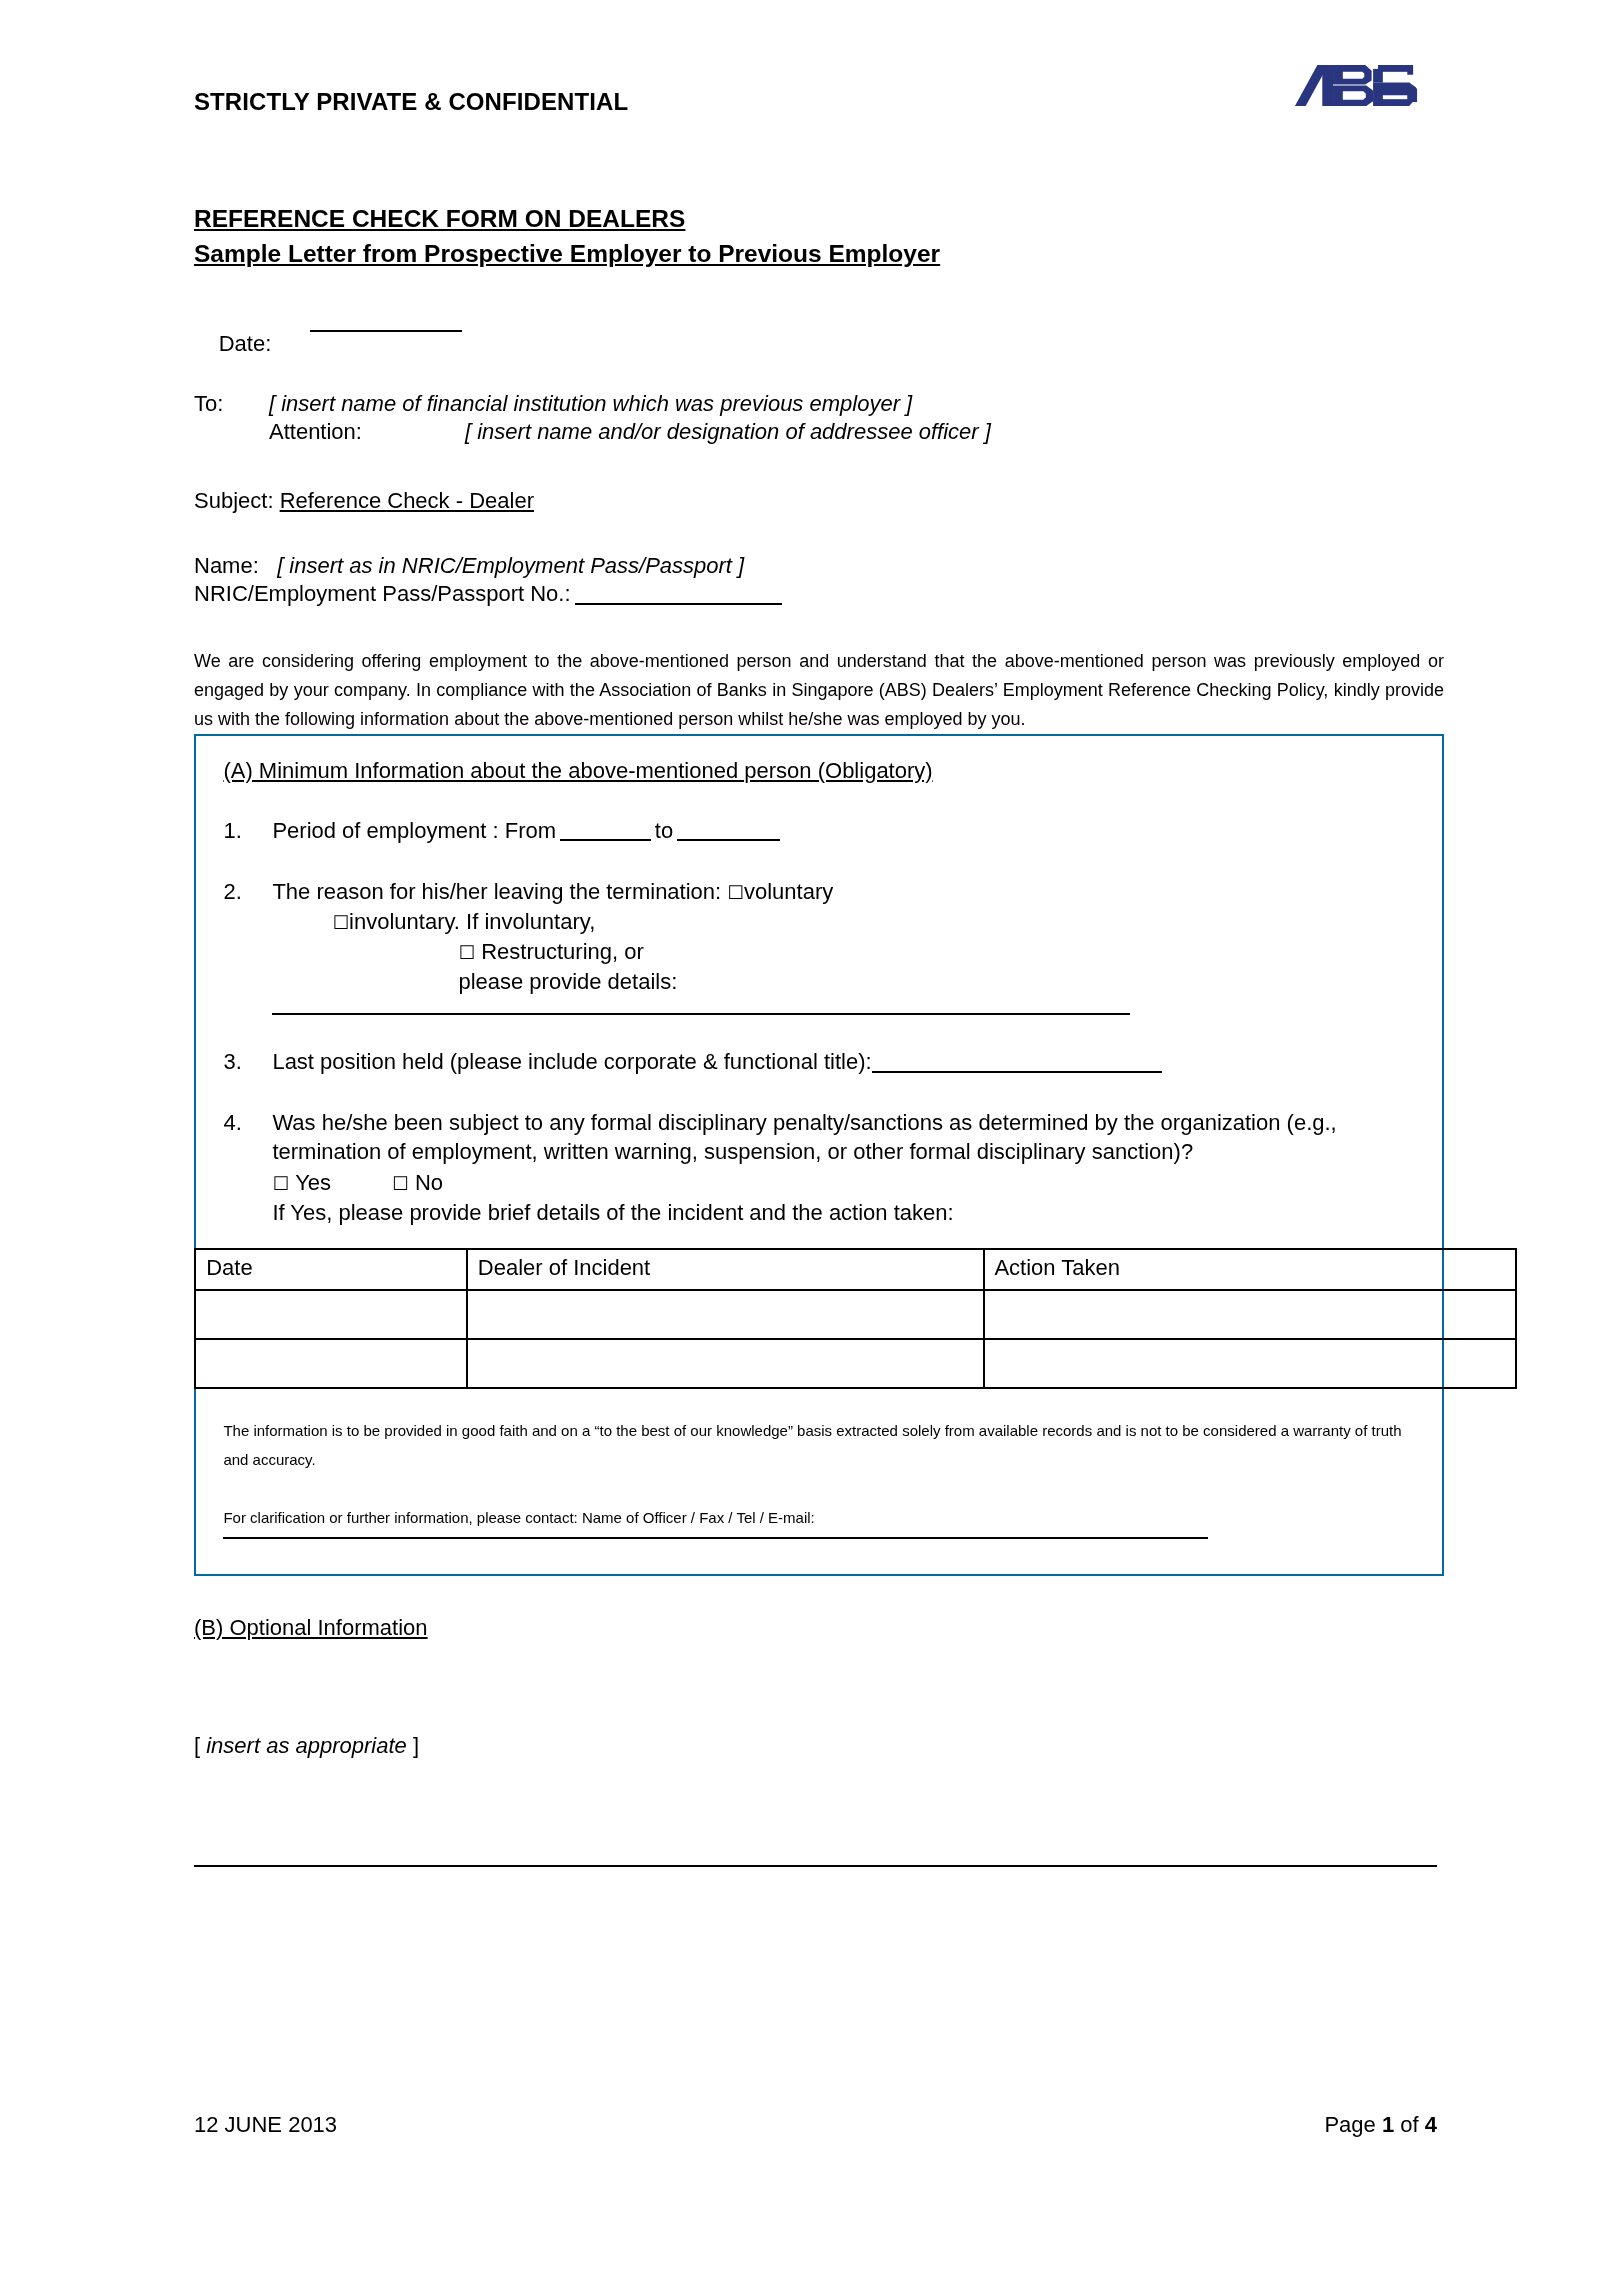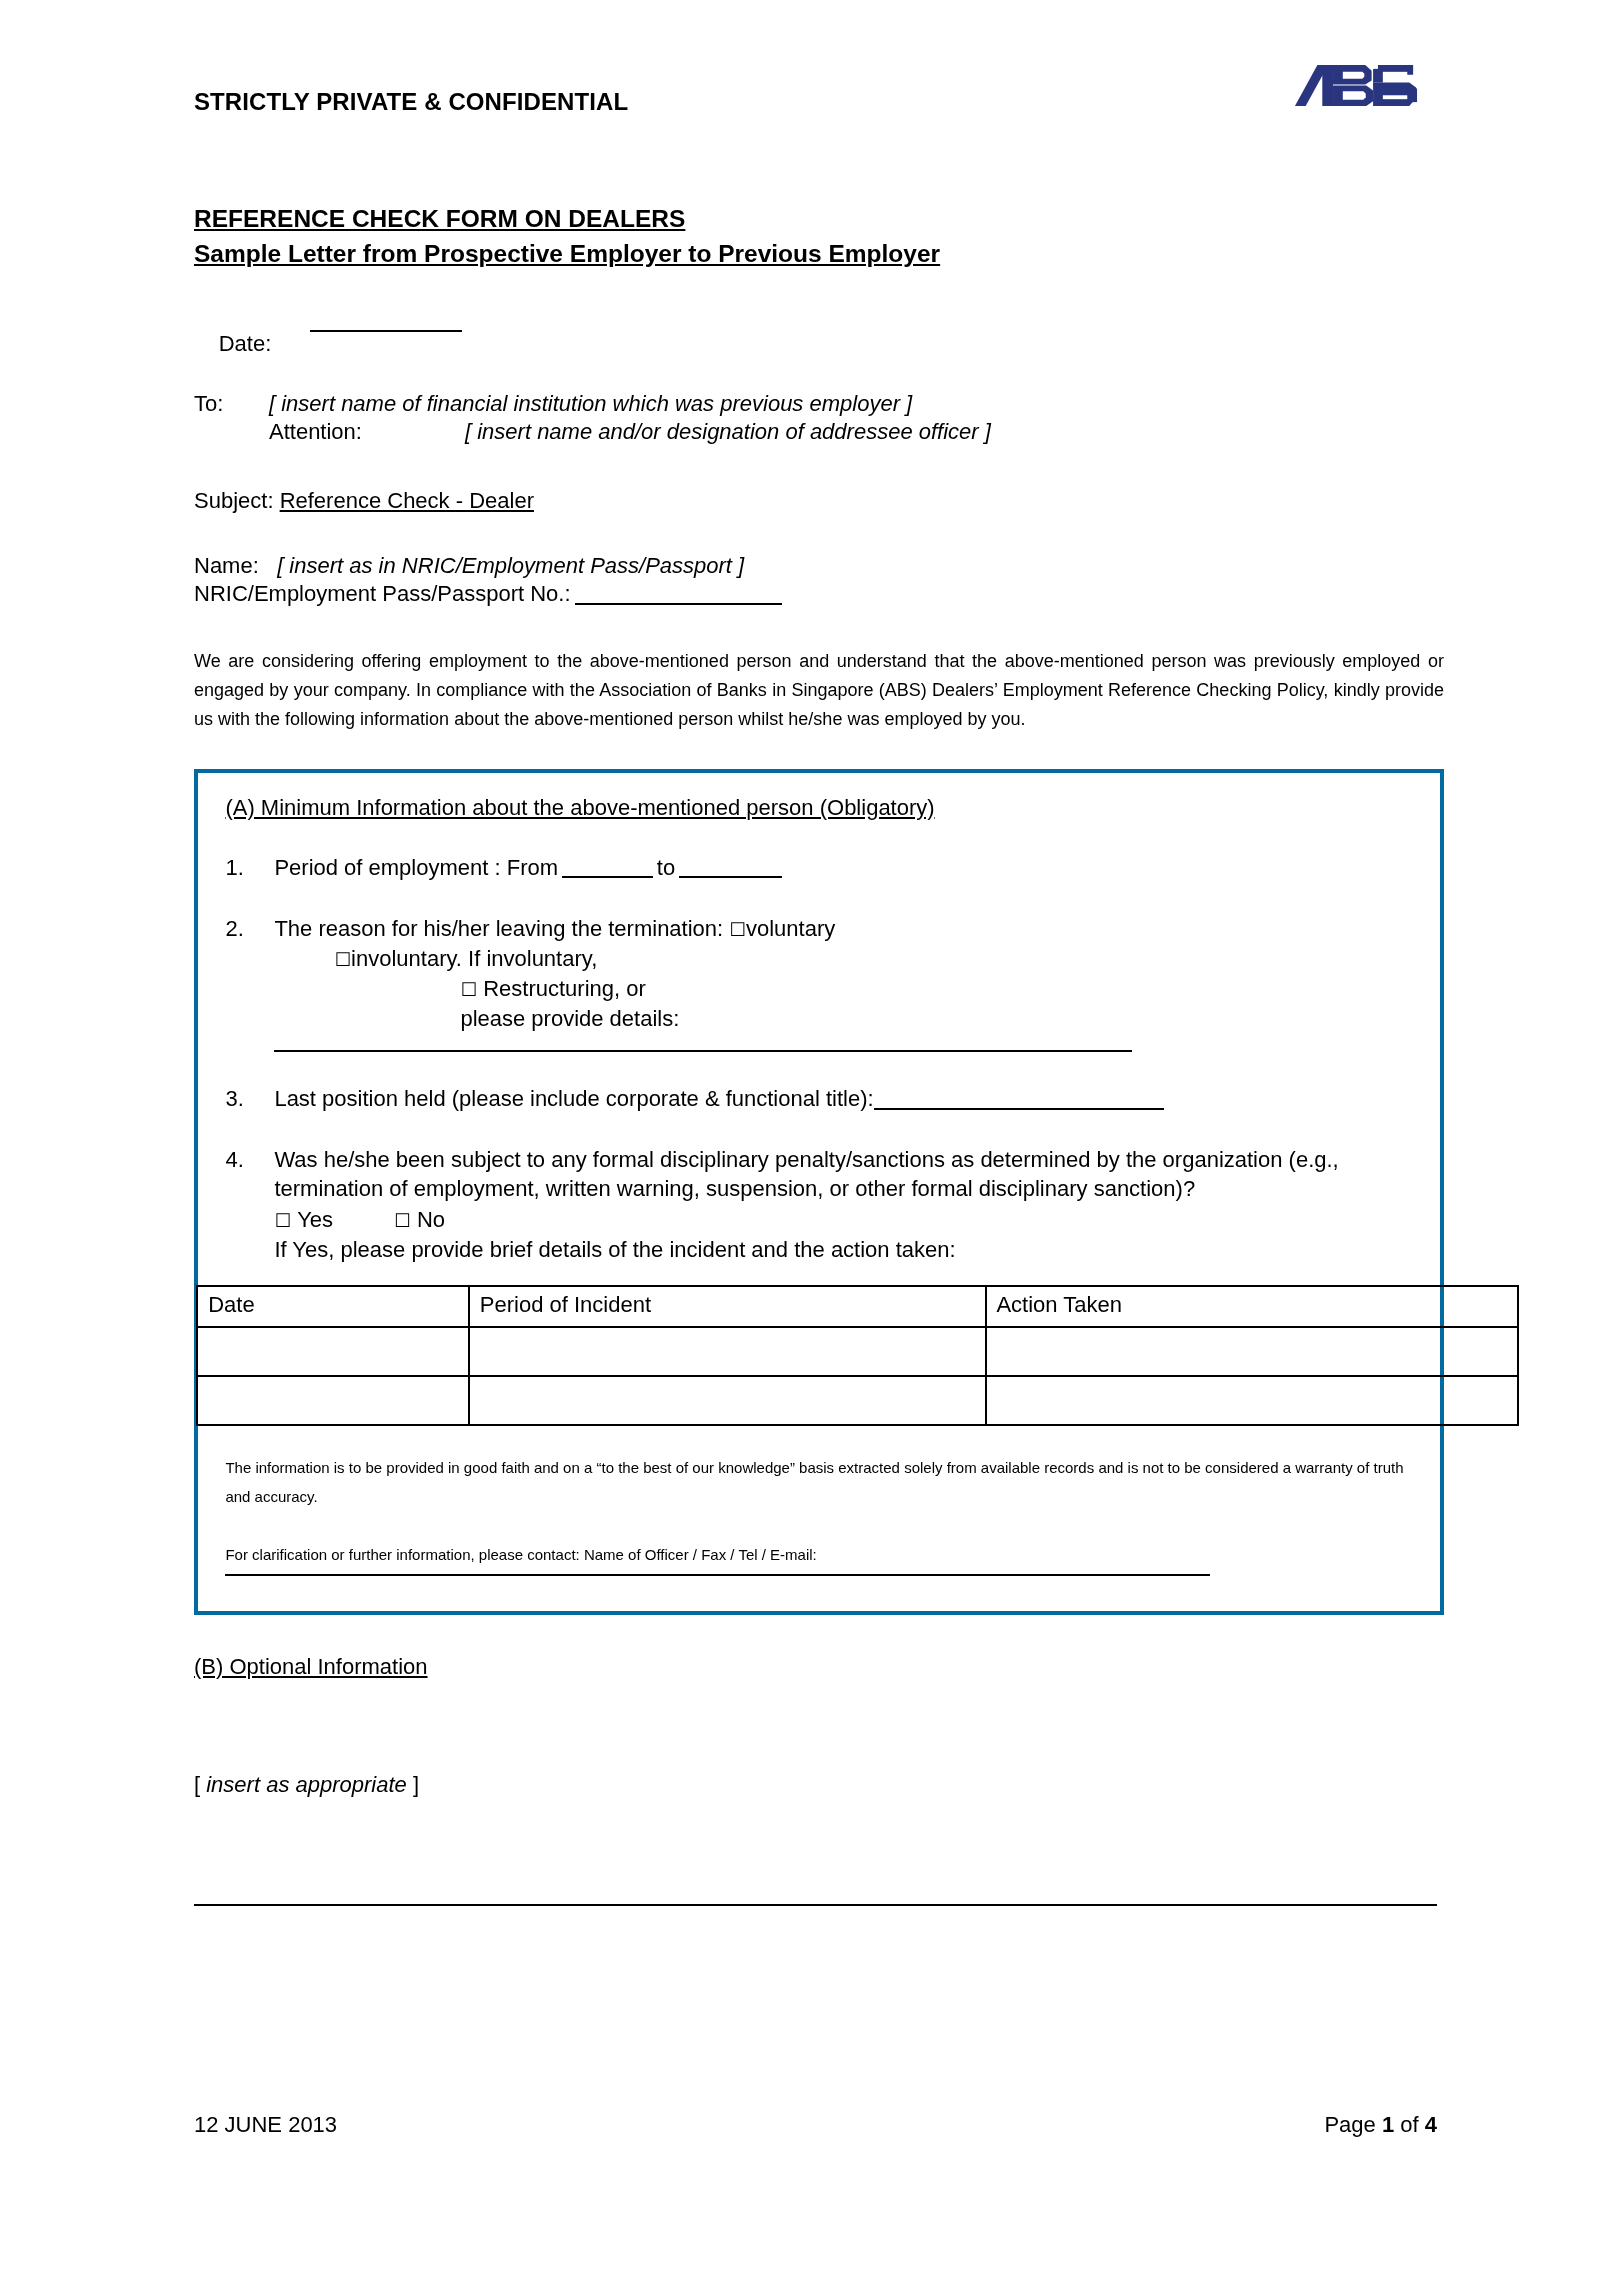--- a/index.html
+++ b/index.html
@@ -92,22 +92,21 @@
     margin-top: 39px;
     font-size: 18px;
     line-height: 29px;
     text-align: justify;
     text-justify: inter-word;
   }
 
   
   .box-a {
     position: relative;
-    margin-top: 35px;
-    border: 4px solid #0369a1;
+    border: 2px solid #0369a1;
     box-sizing: border-box;
     padding: 21.6px 27.4px 0 27.4px;
   }
   .sec-head {
     font-size: 22px;
     text-decoration: underline;
   }
   .qitem {
     margin-top: 32px;
     font-size: 22px;
@@ -319,21 +318,21 @@
             <span class="cbx">☐</span>&nbsp;<span>Yes</span><span class="q4-gap"></span><span class="cbx">☐</span>&nbsp;<span>No</span>
           </div>
           <div>If Yes, please provide brief details of the incident and the action taken:</div>
         </span>
       </div>
 
       <table class="tbl">
         <tbody>
           <tr>
             <td class="c1">Date</td>
-            <td class="c2">Period of Incident</td>
+            <td class="c2">Dealer of Incident</td>
             <td class="c3">Action Taken</td>
           </tr>
           <tr class="data">
             <td class="c1"></td>
             <td class="c2"></td>
             <td class="c3"></td>
           </tr>
           <tr class="data">
             <td class="c1"></td>
             <td class="c2"></td>

